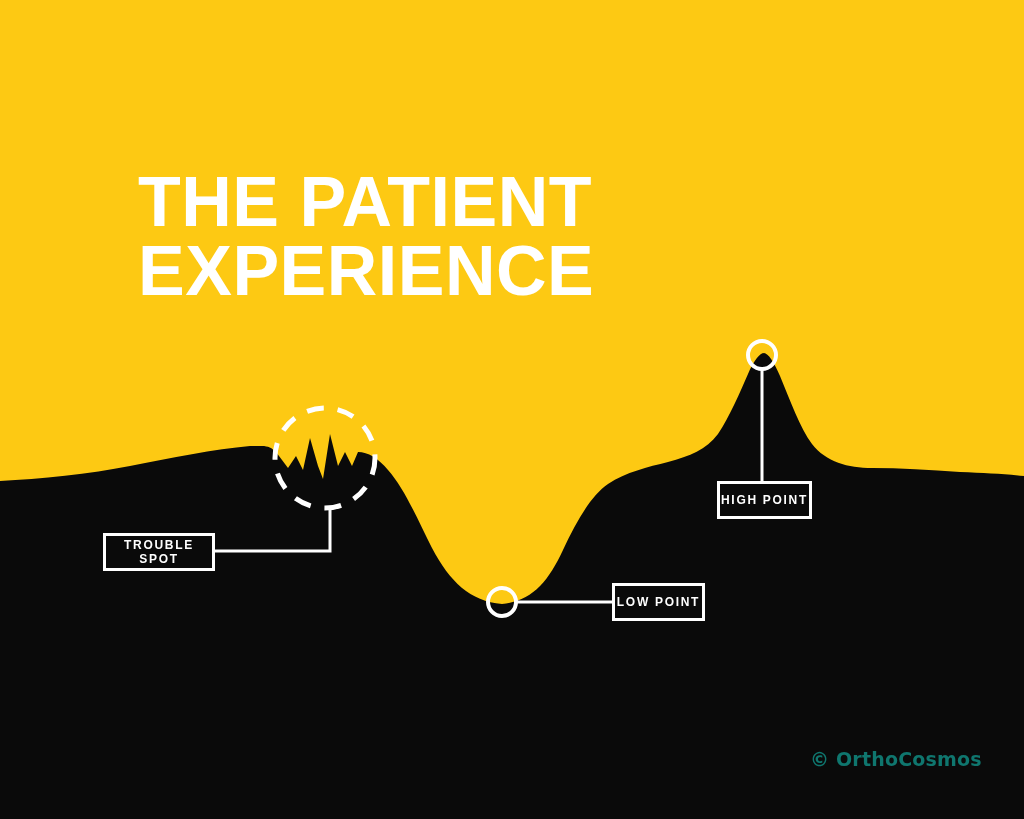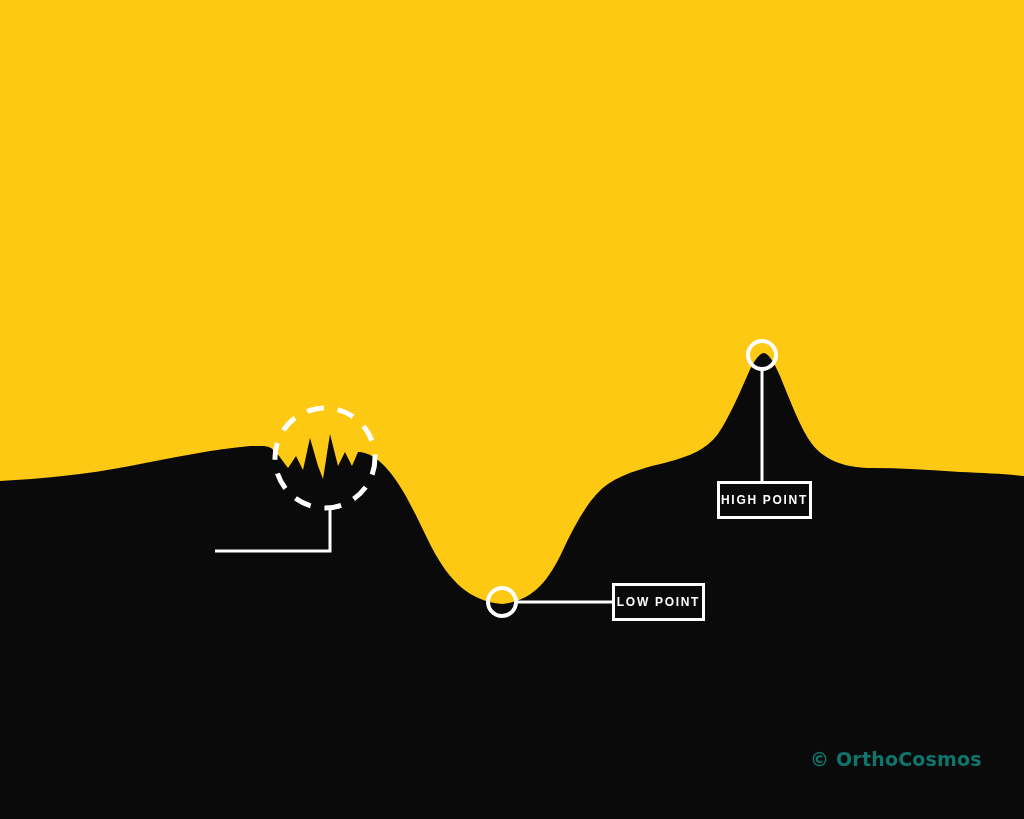--- a/index.html
+++ b/index.html
@@ -132,21 +132,26 @@
 
     <path fill="none" stroke="#FFFFFF" stroke-width="3" d="M 516,602 L 612,602"></path>
 
     <path fill="none" stroke="#FFFFFF" stroke-width="3" d="M 762,370 L 762,481"></path>
 
     <circle cx="502" cy="602" r="14" fill="none" stroke="#FFFFFF" stroke-width="4"></circle>
 
     <circle cx="762" cy="355" r="14" fill="none" stroke="#FFFFFF" stroke-width="4"></circle>
   </svg>
 
+  <h1 class="title">THE PATIENT
+EXPERIENCE</h1>
 
+  <div class="callout-box" id="box-trouble">
+    <span>TROUBLE SPOT</span>
+  </div>
 
   <div class="callout-box" id="box-low">
     <span>LOW POINT</span>
   </div>
 
   <div class="callout-box" id="box-high">
     <span>HIGH POINT</span>
   </div>
 
   <div class="credit">© OrthoCosmos</div>

